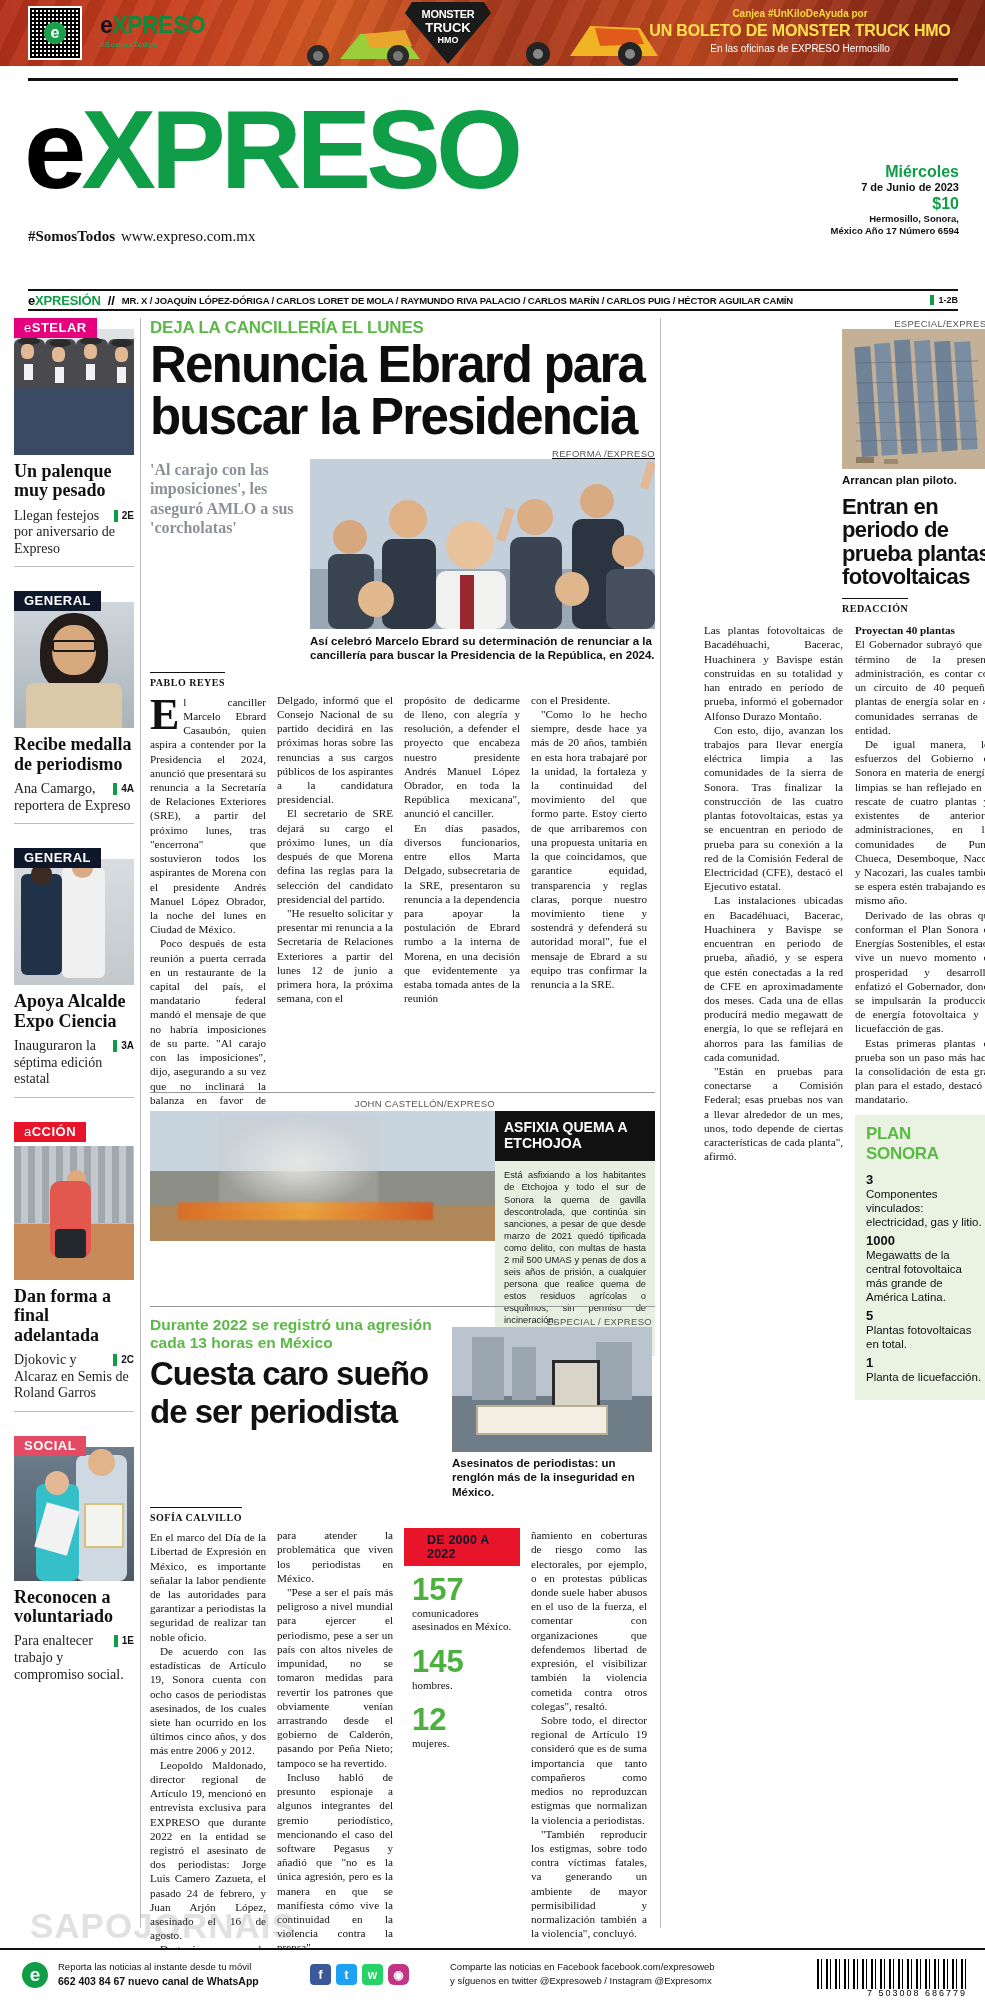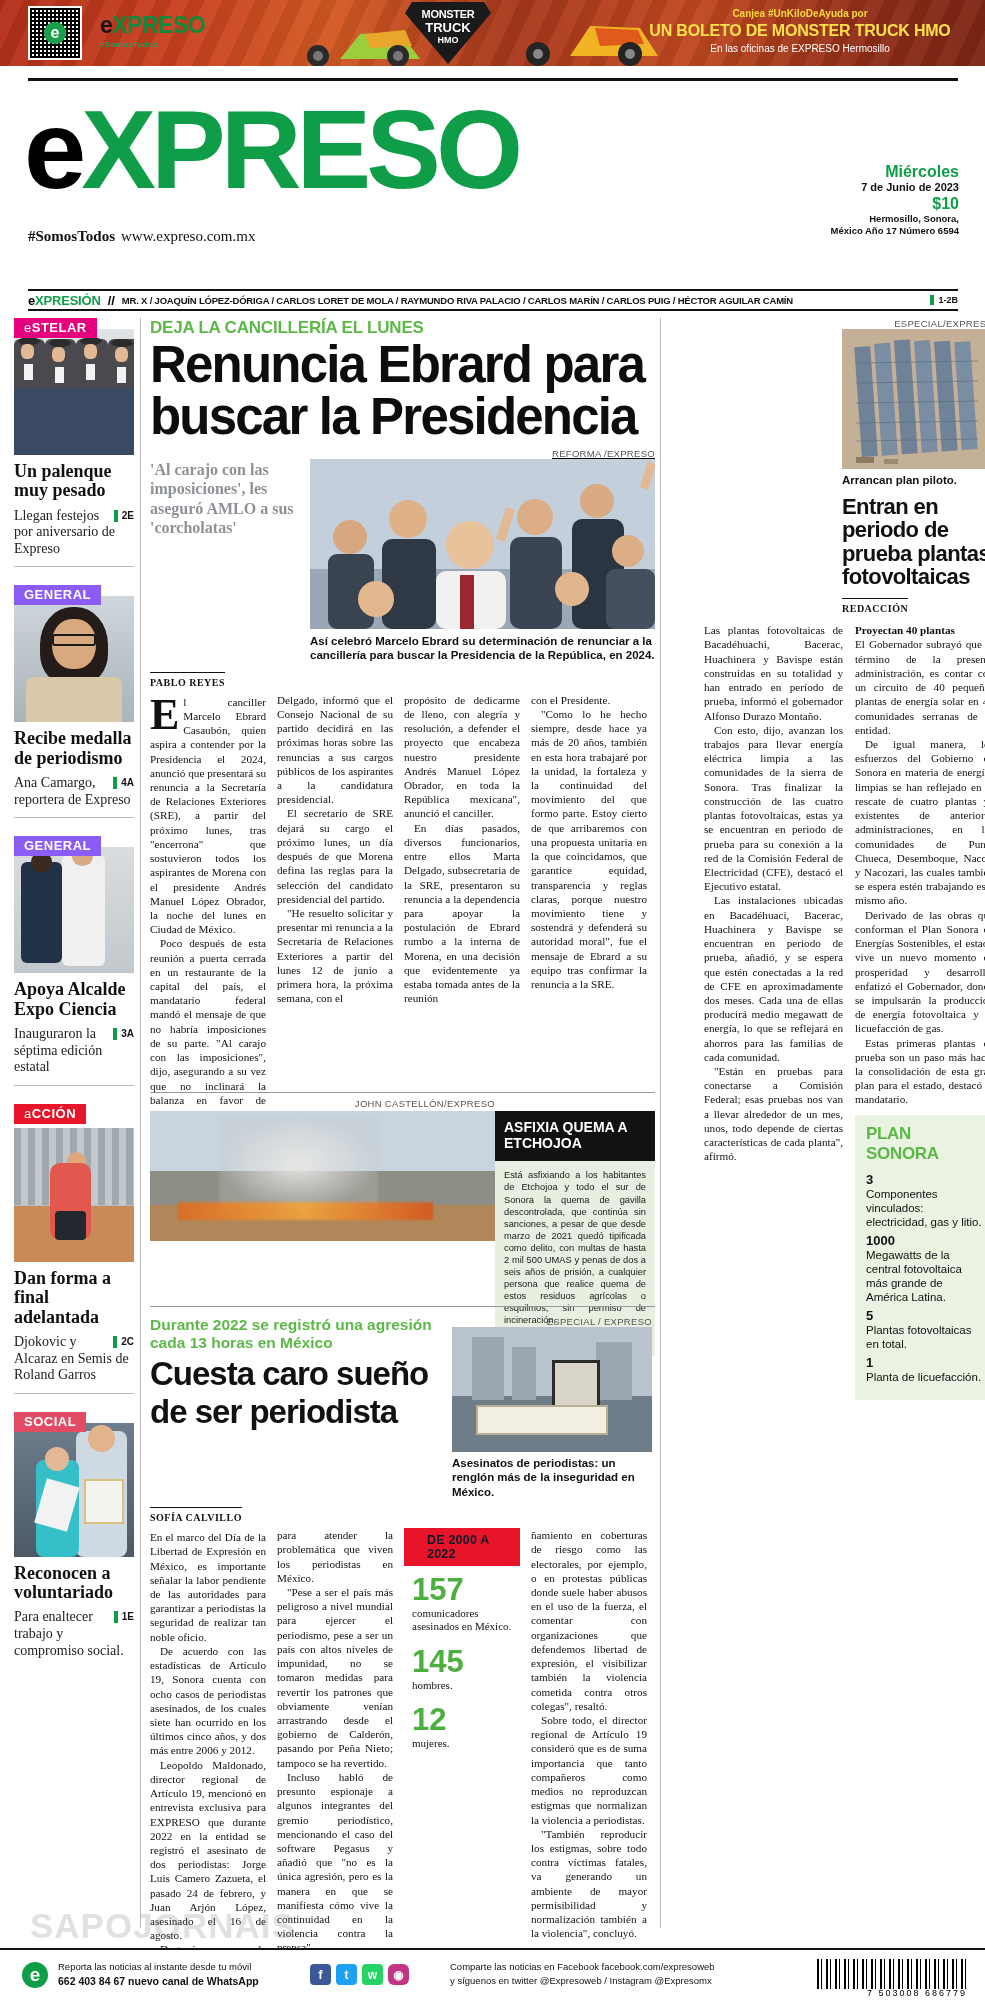--- a/index.html
+++ b/index.html
@@ -115,28 +115,28 @@
     font-family:"Liberation Sans",sans-serif; font-size:9.5px; font-weight:bold;
     color:#111; letter-spacing:-.2px; flex:1;
   }
   .expr-page {
     font-family:"Liberation Sans",sans-serif; font-size:9px; font-weight:bold; color:#111;
     border-left:4px solid #0f9e47; padding-left:4px;
   }
 
   
   .left-rail { position:absolute; left:14px; top:318px; width:120px; }
-  .rail-item { margin-bottom:18px; }
+  .rail-item { margin-bottom:24px; }
   .kicker {
     display:inline-block; font-family:"Liberation Sans",sans-serif; font-weight:bold;
     font-size:13px; color:#fff; padding:2px 10px 3px 10px; letter-spacing:.5px;
     position:relative; z-index:3;
   }
   .kicker.estelar { background:#e5007d; }
-  .kicker.general { background:#8b5cf6; }
+  .kicker.general { background:#0f172a; }
   .kicker.accion  { background:#e8152a; }
   .kicker.social  { background:#e24b63; }
   .kicker .ltr-e { font-weight:normal; }
   .rail-photo { width:120px; height:126px; overflow:hidden; margin-top:-9px; position:relative; }
   .rail-photo.tall { height:134px; }
   .rail-title {
     font-family:"Liberation Serif",serif; font-weight:bold; font-size:18px;
     line-height:1.08; color:#111; margin-top:7px;
   }
   .rail-deck {

